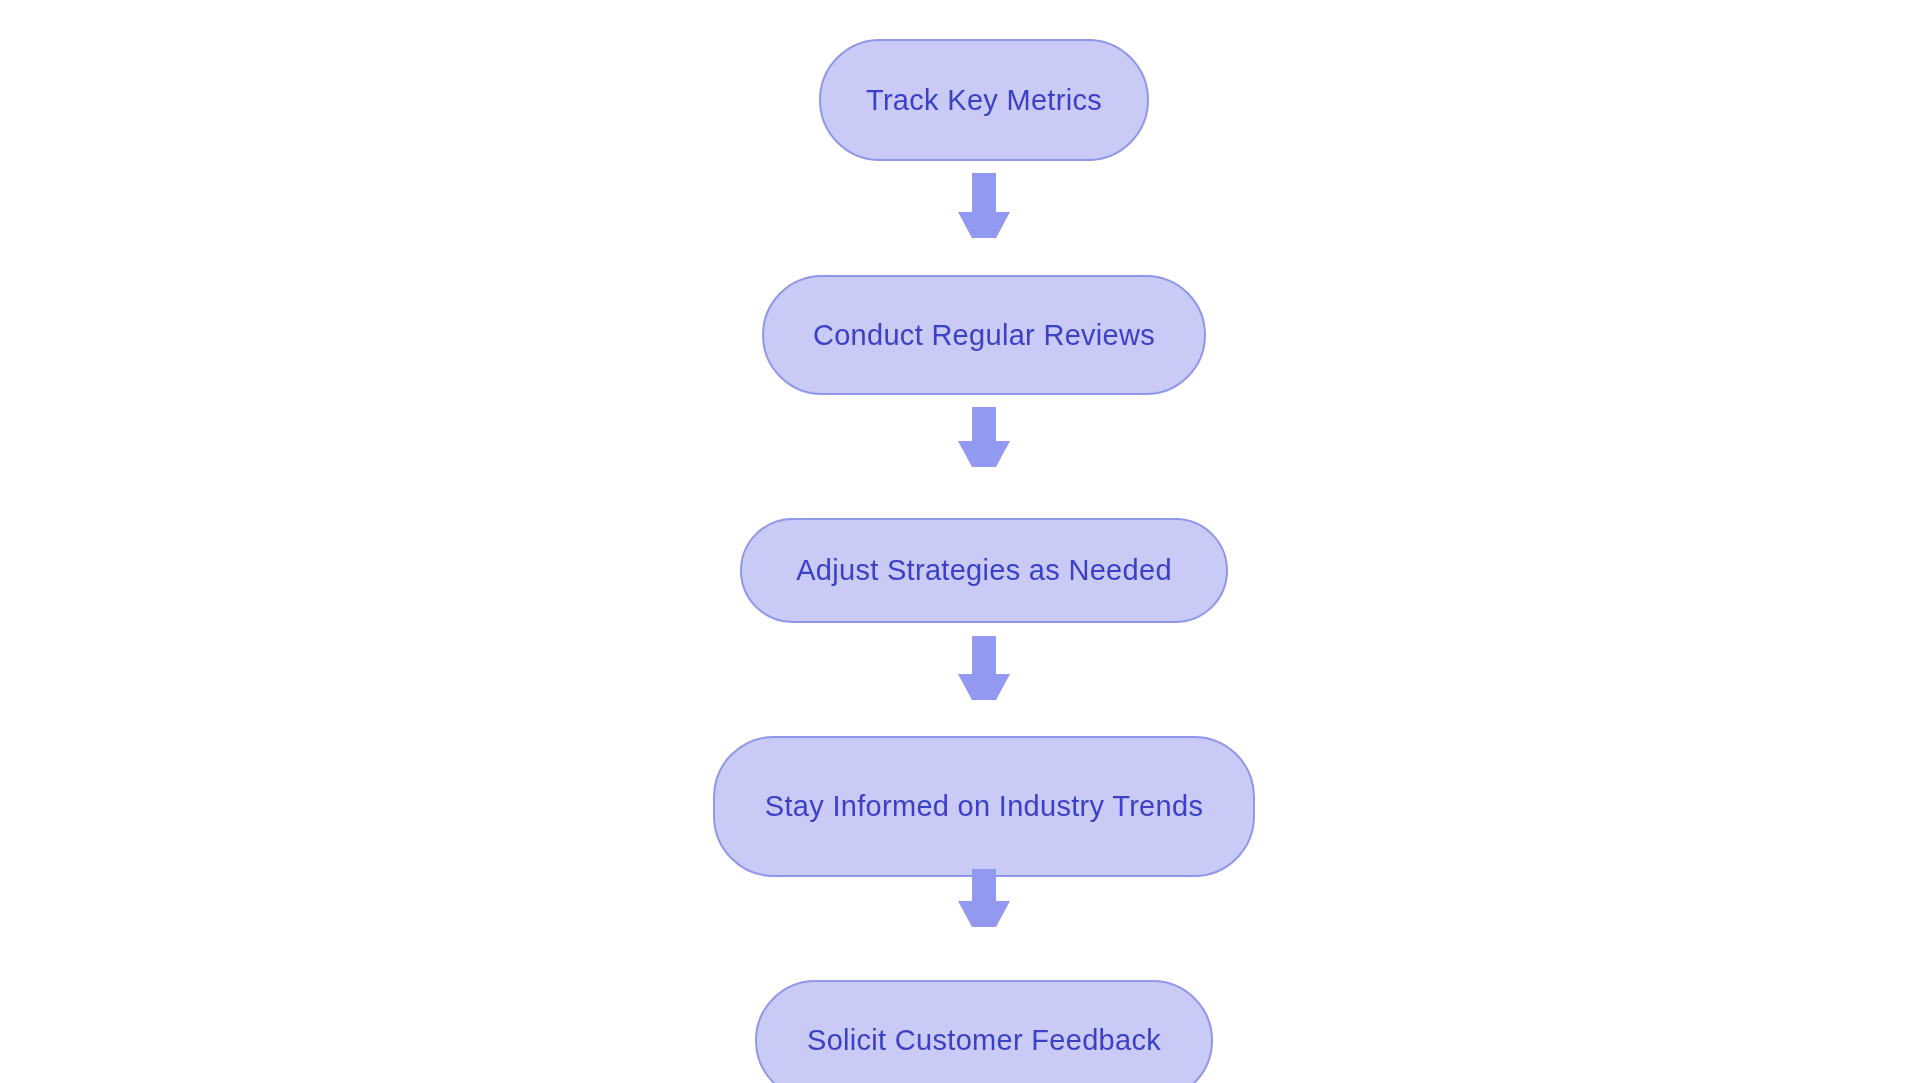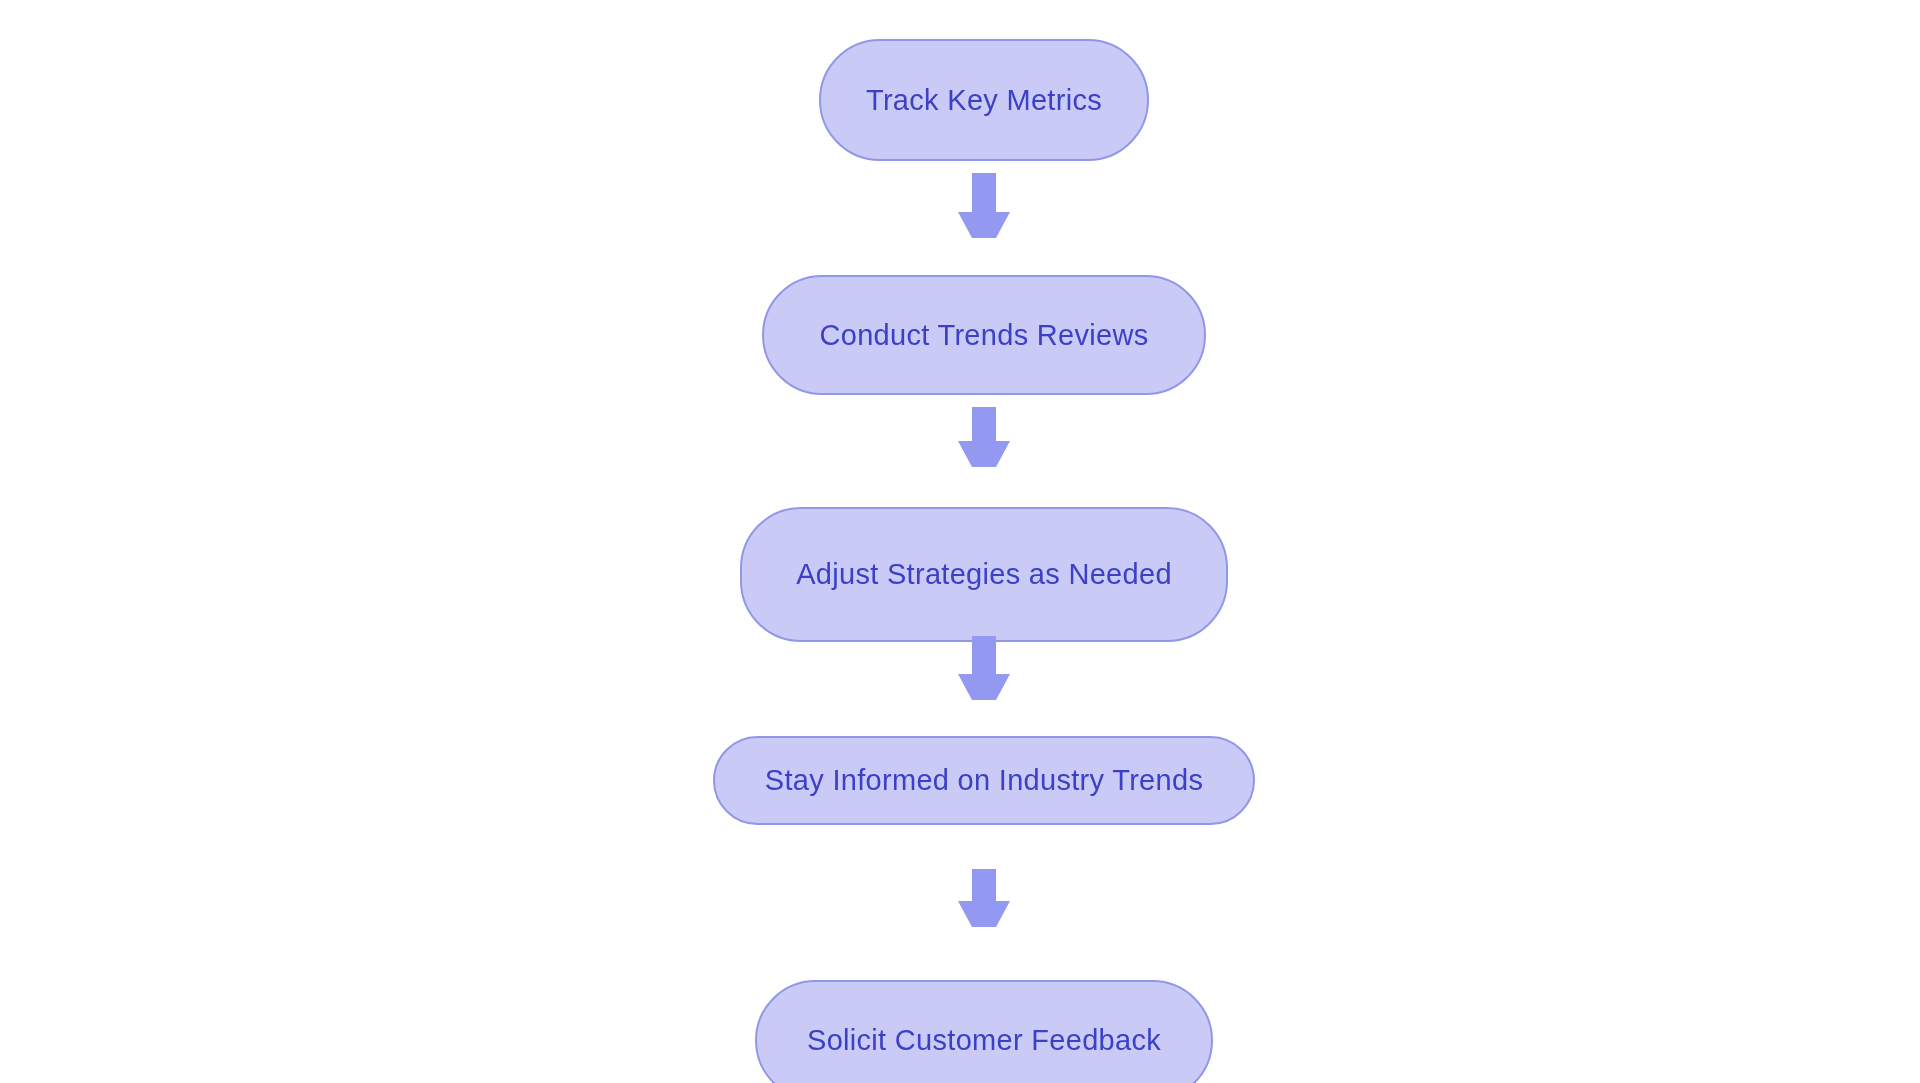--- a/index.html
+++ b/index.html
@@ -33,22 +33,22 @@
   }
   .node .label {
     color: var(--node-text);
     font-size: 29px;
     font-weight: 500;
     letter-spacing: 0.3px;
     white-space: nowrap;
   }
   .n1 { top: 15px;  width: 330px; height: 122px; }
   .n2 { top: 251px; width: 444px; height: 120px; }
-  .n3 { top: 483px; width: 488px; height: 135px; }
-  .n4 { top: 712px; width: 542px; height: 89px; }
+  .n3 { top: 494px; width: 488px; height: 105px; }
+  .n4 { top: 712px; width: 542px; height: 141px; }
   .n5 { top: 956px; width: 458px; height: 121px; }
 
   .arrow {
     position: absolute;
     left: 50%;
     transform: translateX(-50%);
     display: flex;
     flex-direction: column;
     align-items: center;
   }
@@ -77,21 +77,21 @@
   <div class="node n1">
     <span class="label">Track Key Metrics</span>
   </div>
 
   <div class="arrow a1">
     <span class="shaft"></span>
     <span class="head"></span>
   </div>
 
   <div class="node n2">
-    <span class="label">Conduct Trends Reviews</span>
+    <span class="label">Conduct Regular Reviews</span>
   </div>
 
   <div class="arrow a2">
     <span class="shaft"></span>
     <span class="head"></span>
   </div>
 
   <div class="node n3">
     <span class="label">Adjust Strategies as Needed</span>
   </div>

